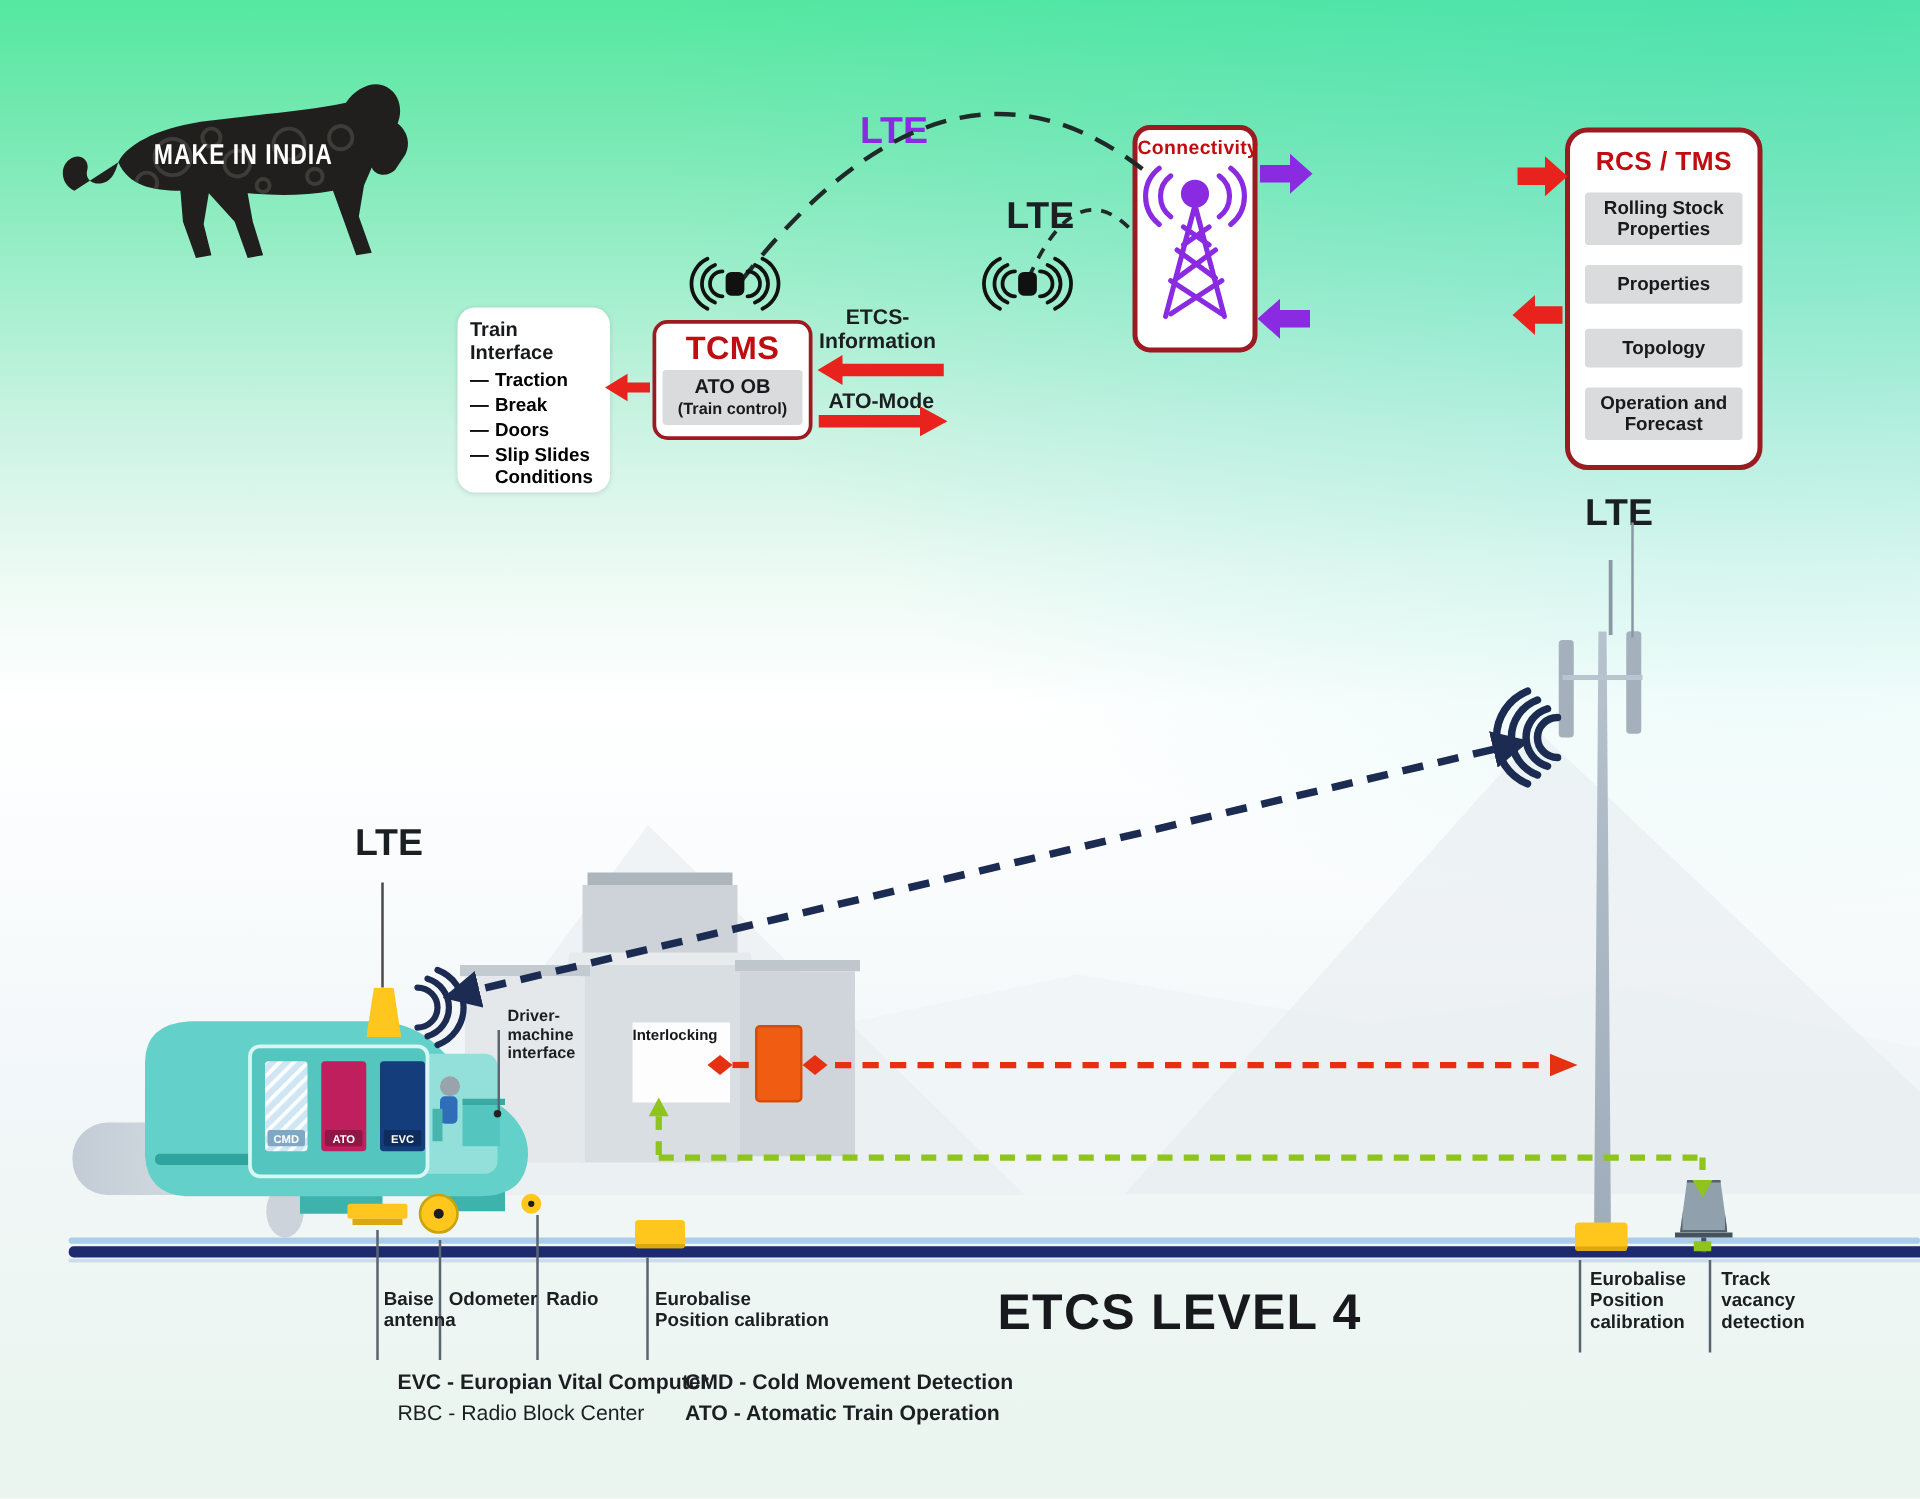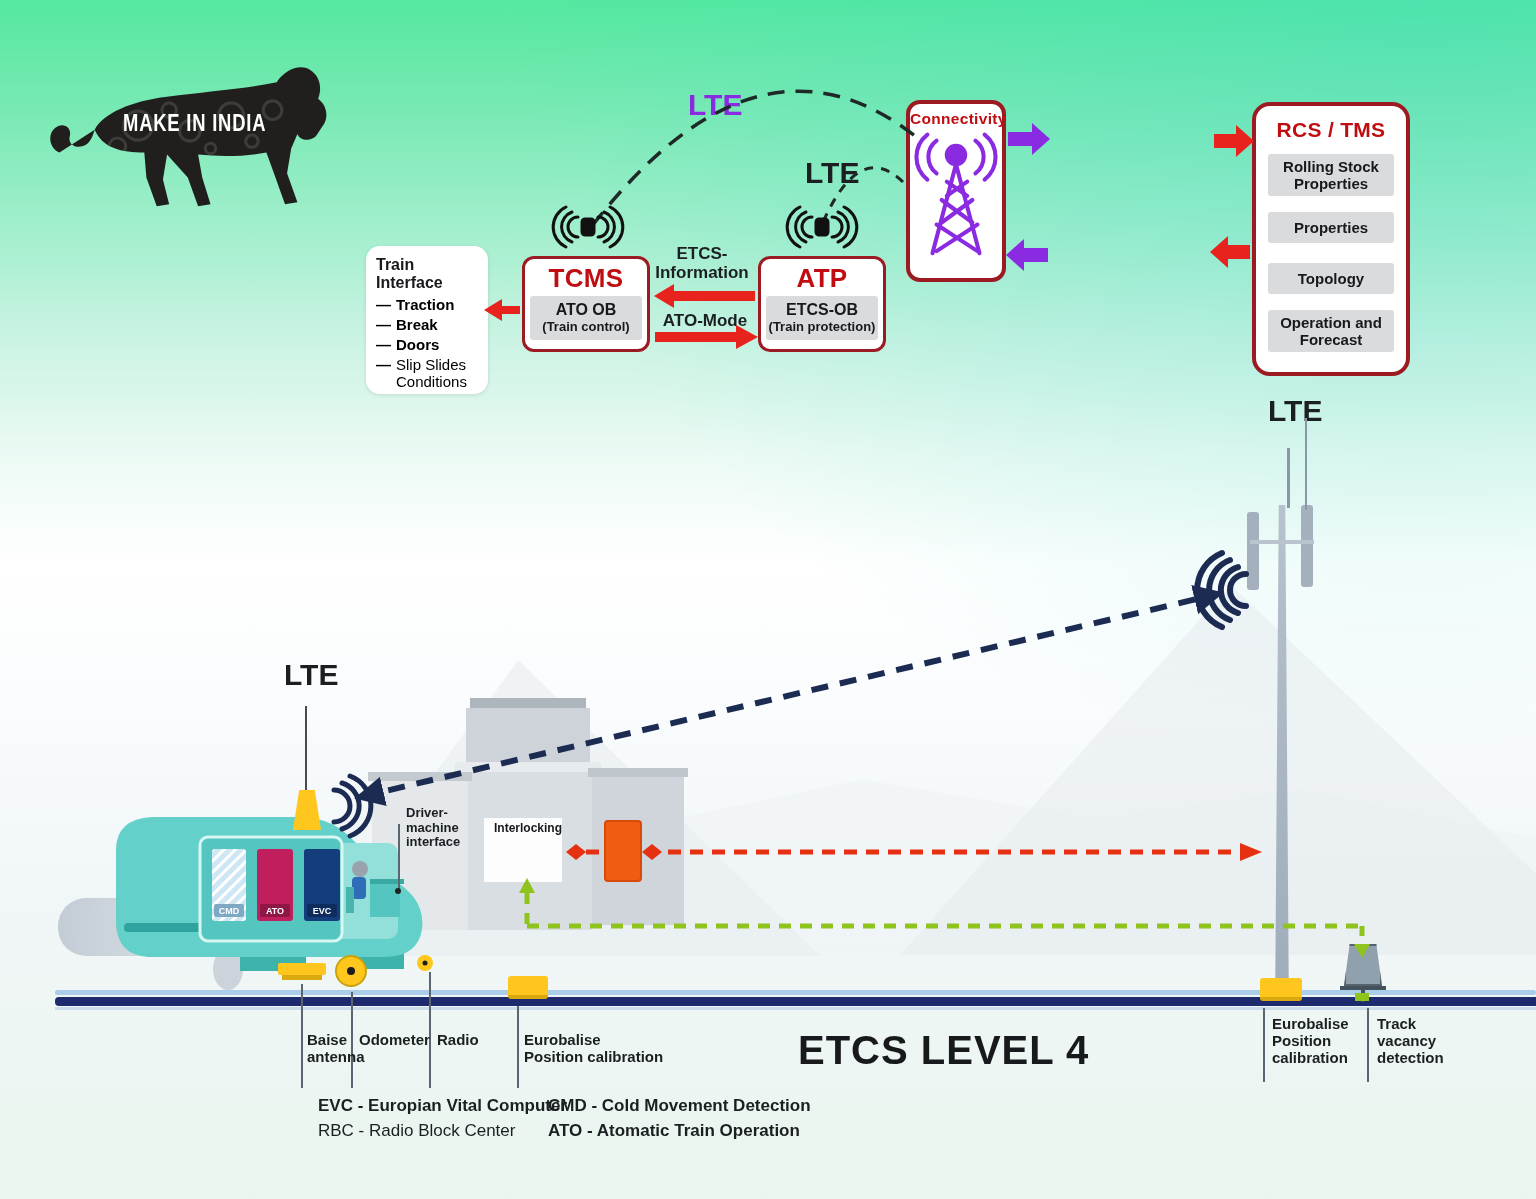--- a/index.html
+++ b/index.html
@@ -77,40 +77,33 @@
     <div style="display:flex;gap:5px;margin-top:3px;">
         <span style="font-weight:900;font-size:15px;">—</span>
         <span style="font-size:15px;font-weight:700;">Break</span>
       </div>
     <div style="display:flex;gap:5px;margin-top:3px;">
         <span style="font-weight:600;font-size:15px;">—</span>
         <span style="font-size:15px;font-weight:700;">Doors</span>
       </div>
     <div style="display:flex;gap:5px;margin-top:3px;">
         <span style="font-weight:600;font-size:15px;">—</span>
-        <span class="pre" style="font-size:15px;font-weight:400;">Slip Slides
+        <span class="pre" style="font-size:15px;font-weight:700;">Slip Slides
 Conditions</span>
       </div>
   </div>
 
   <div class="dbox" style="left:522px;top:256px;width:128px;height:96px;border-radius:12px;">
     <div class="dtitle" style="font-size:26px;margin-top:4px;">TCMS</div>
     <div class="gitem pre" style="width:112px;height:44px;flex-direction:column;margin-top:2px;">
       <span style="font-size:16px;font-weight:800;">ATO OB</span>
       <span style="font-size:13px;font-weight:600;">(Train control)</span>
     </div>
   </div>
 
-  <div class="dbox" style="left:758px;top:256px;width:128px;height:96px;border-radius:12px;">
-    <div class="dtitle" style="font-size:26px;margin-top:4px;">ATP</div>
-    <div class="gitem pre" style="width:112px;height:44px;flex-direction:column;margin-top:2px;">
-      <span style="font-size:16px;font-weight:800;">ETCS-OB</span>
-      <span style="font-size:13px;font-weight:600;">(Train protection)</span>
-    </div>
-  </div>
 
   <div class="lbl pre" style="left:640px;top:244px;width:124px;text-align:center;font-size:17px;">ETCS-
 Information</div>
   <div class="lbl" style="left:655px;top:311px;width:100px;text-align:center;font-size:17px;">ATO-Mode</div>
 
   <div class="dbox" style="left:906px;top:100px;width:100px;height:182px;border-width:4px;">
     <div class="dtitle" style="font-size:15.5px;margin-top:6px;">Connectivity</div>
     <svg width="92" height="140" viewBox="0 0 90 132" style="margin:2px auto 0;">
       <g stroke="#8a2be2" stroke-width="4" fill="none" stroke-linecap="round">
         <circle cx="45" cy="22" r="9" fill="#8a2be2"></circle>
@@ -149,21 +142,21 @@
   <div class="bldg" style="left:372px;top:781px;width:96px;height:149px;background:#e4e8eb;z-index:2;"></div>
   <div class="bldg" style="left:588px;top:768px;width:100px;height:9px;background:#bfc6cc;z-index:2;"></div>
   <div class="bldg" style="left:592px;top:777px;width:92px;height:148px;background:#cfd5da;z-index:2;"></div>
 
   <div class="lbl pre" style="left:406px;top:806px;font-size:13px;z-index:6;">Driver-
 machine
 interface</div>
   <div class="lead" style="left:398px;top:824px;height:66px;width:1.5px;z-index:6;"></div>
   <div class="abs" style="left:395px;top:888px;width:6px;height:6px;background:#222;border-radius:50%;z-index:6;"></div>
 
-  <div class="abs" style="left:484px;top:818px;width:78px;height:64px;background:#fdfdfd;z-index:4;text-align:right;">
+  <div class="abs" style="left:506px;top:818px;width:78px;height:64px;background:#fdfdfd;z-index:4;text-align:left;">
     <div style="font-size:12px;font-weight:800;color:#17191c;margin-top:3px;">Interlocking</div>
   </div>
   <div class="abs" style="left:604px;top:820px;width:38px;height:62px;background:#f05c12;border:2px solid #d84a08;border-radius:4px;box-sizing:border-box;z-index:6;"></div>
 
   <div class="abs" style="left:1273px;top:505px;width:18px;height:492px;background:linear-gradient(#b6c2cd,#9fadba);clip-path:polygon(32% 0,68% 0,88% 100%,12% 100%);z-index:2;"></div>
   <div class="abs" style="left:1247px;top:512px;width:12px;height:78px;background:#a4b1bd;border-radius:3px;z-index:2;"></div>
   <div class="abs" style="left:1301px;top:505px;width:12px;height:82px;background:#a4b1bd;border-radius:3px;z-index:2;"></div>
   <div class="abs" style="left:1250px;top:540px;width:64px;height:4px;background:#b9c4cf;z-index:2;"></div>
   <div class="abs" style="left:1287px;top:448px;width:3px;height:60px;background:#8a98a5;z-index:2;"></div>
   <div class="abs" style="left:1305px;top:418px;width:2px;height:92px;background:#8a98a5;z-index:2;"></div>

